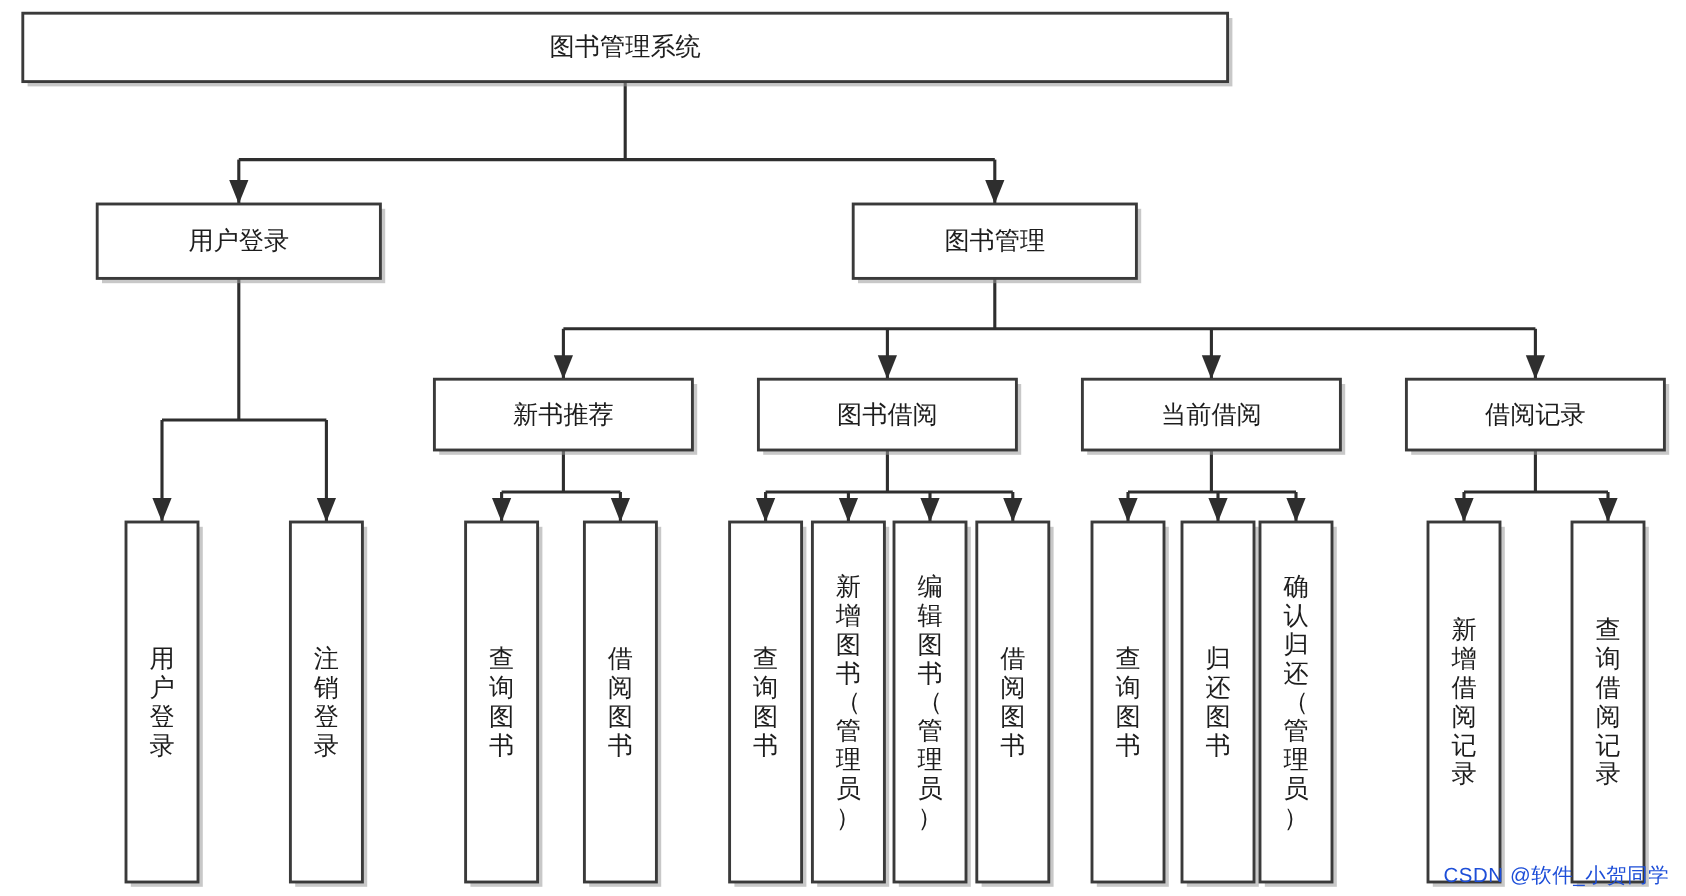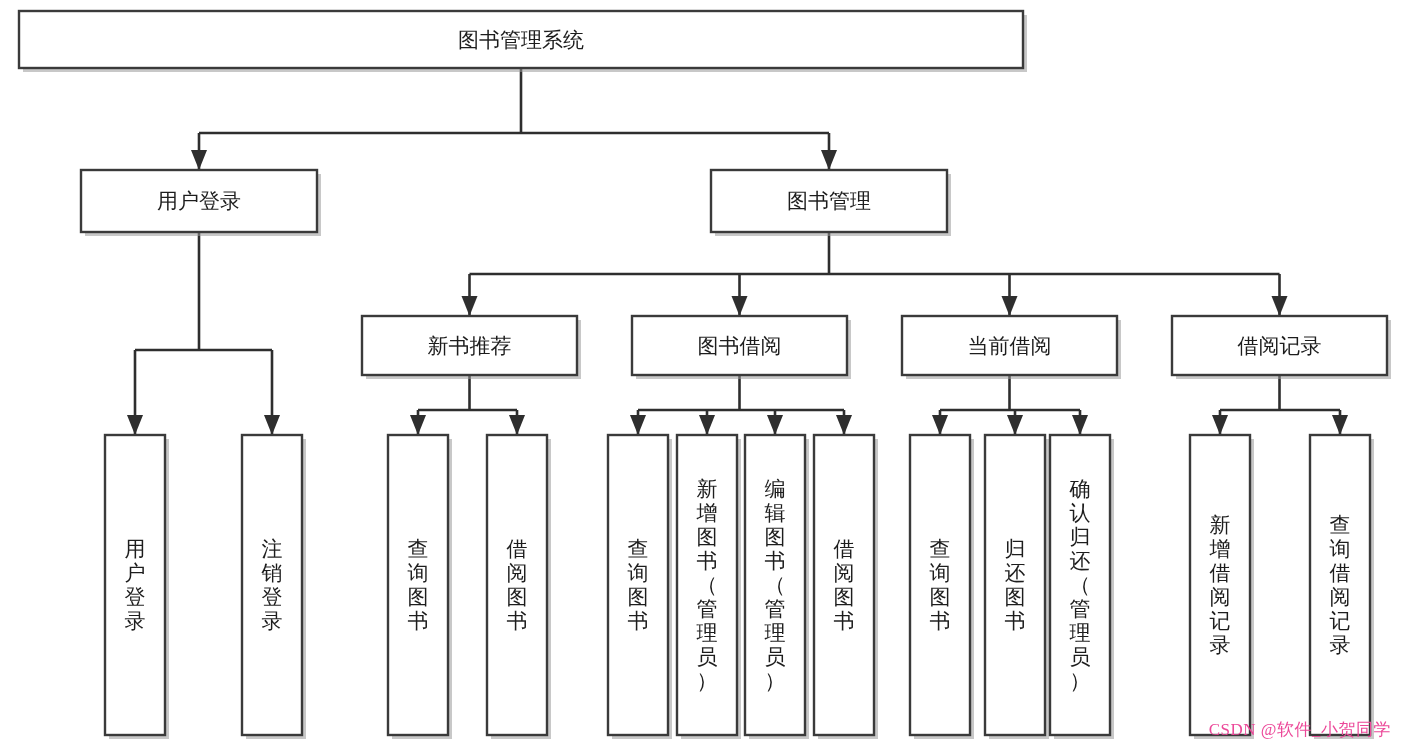--- a/index.html
+++ b/index.html
@@ -49,23 +49,23 @@
   .node-label-v {
     font-family: "DejaVu Sans", "Liberation Sans", sans-serif;
     font-size: 21px;
     fill: #1d1d1d;
     text-anchor: middle;
   }
   .watermark {
     position: absolute;
     right: 14px;
     bottom: 6px;
-    font-family: Liberation Serif, serif;
+    font-family: Liberation Sans, sans-serif;
     font-size: 17px;
-    color: #ec4899;
+    color: #1d4ed8;
     letter-spacing: 0.5px;
     white-space: nowrap;
     pointer-events: none;
   }
 </style>
 </head>
 <body>
 
 <svg id="diagram" viewBox="0 0 1405 747" xmlns="http://www.w3.org/2000/svg">
   <g id="connectors-layer">

